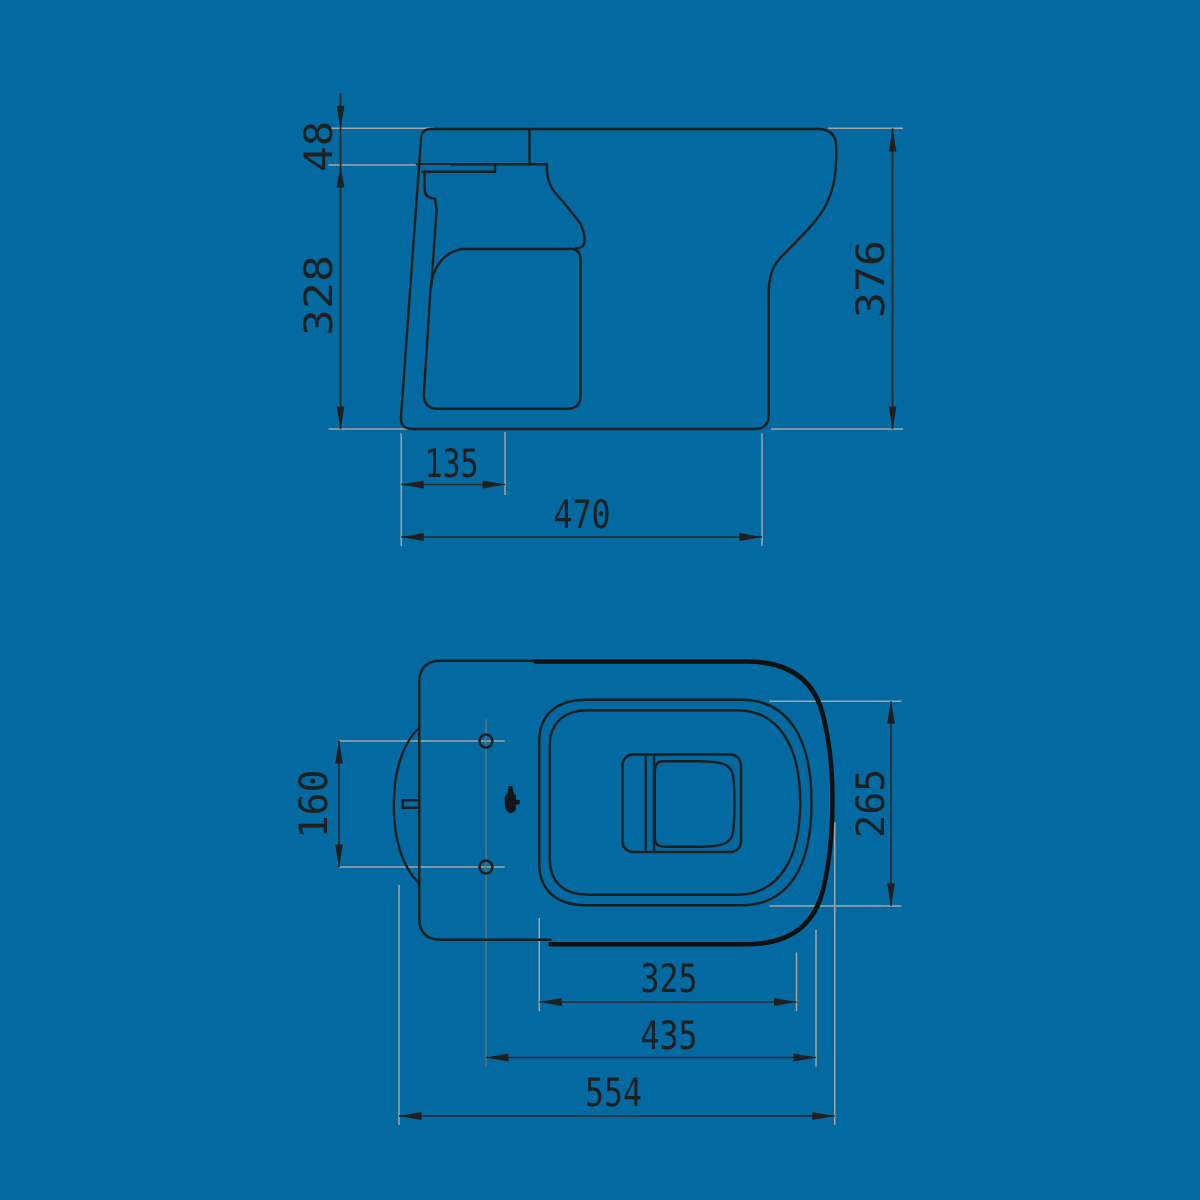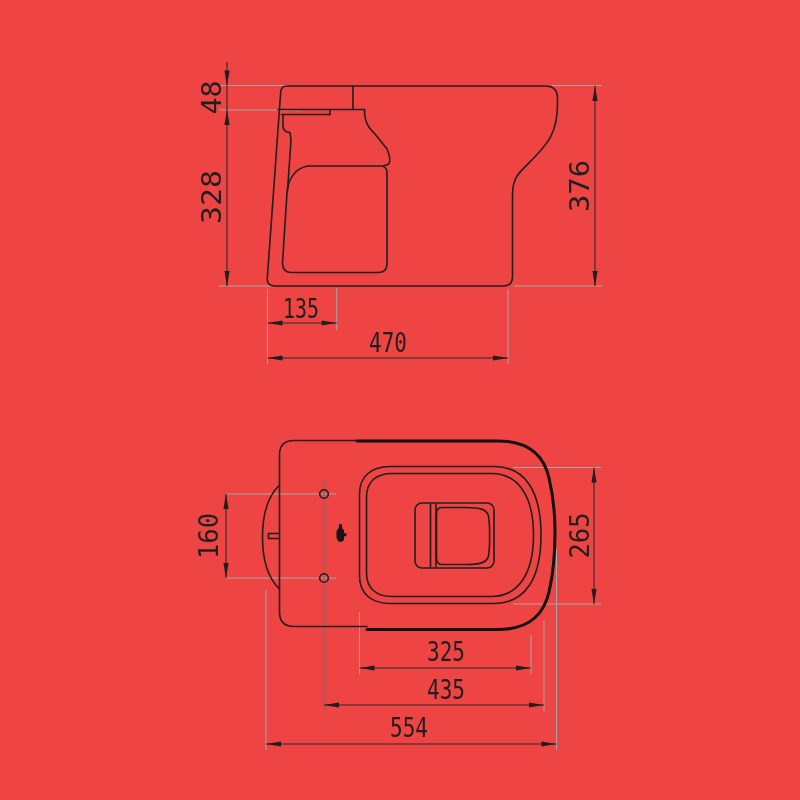--- a/index.html
+++ b/index.html
@@ -1,16 +1,16 @@
 <!DOCTYPE html>
 <html><head>
 <meta charset="utf-8">
 <style>
   html, body { margin: 0; padding: 0; background: #ffffff; }
-  .stage { width: 800px; height: 800px; position: relative; background: #ef4444; overflow: hidden; }
+  .stage { width: 800px; height: 800px; position: relative; background: #0369a1; overflow: hidden; }
   svg { display: block; }
   text.dim {
     font-family: "DejaVu Sans Mono", "Liberation Mono", monospace;
     font-size: 26px;
     fill: #1f1f1f;
   }
   .thin   { stroke: #1f1f1f; stroke-width: 1.6; fill: none; stroke-linecap: round; stroke-linejoin: round; }
   .thick  { stroke: #111111; stroke-width: 3;   fill: none; stroke-linecap: round; stroke-linejoin: round; }
   .dimln  { stroke: #2a2a2a; stroke-width: 1.1; fill: none; }
   .extln  { stroke: #a6a6a6; stroke-width: 1;   fill: none; }

